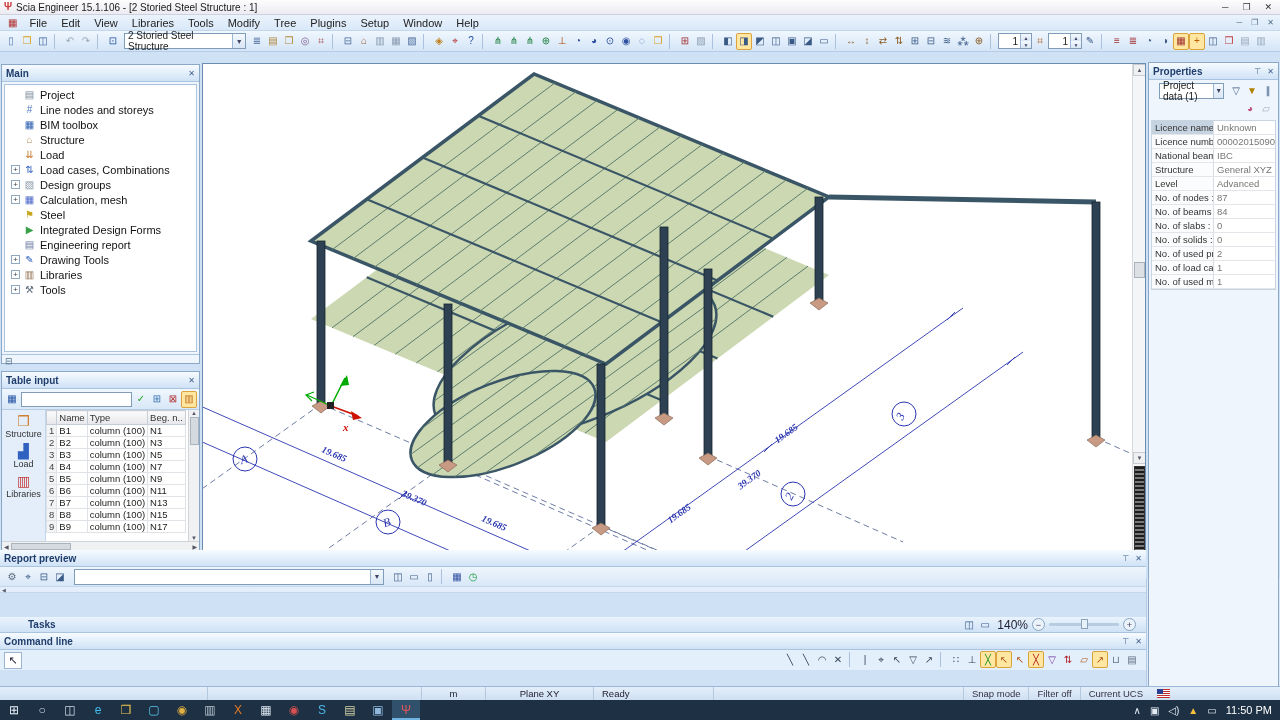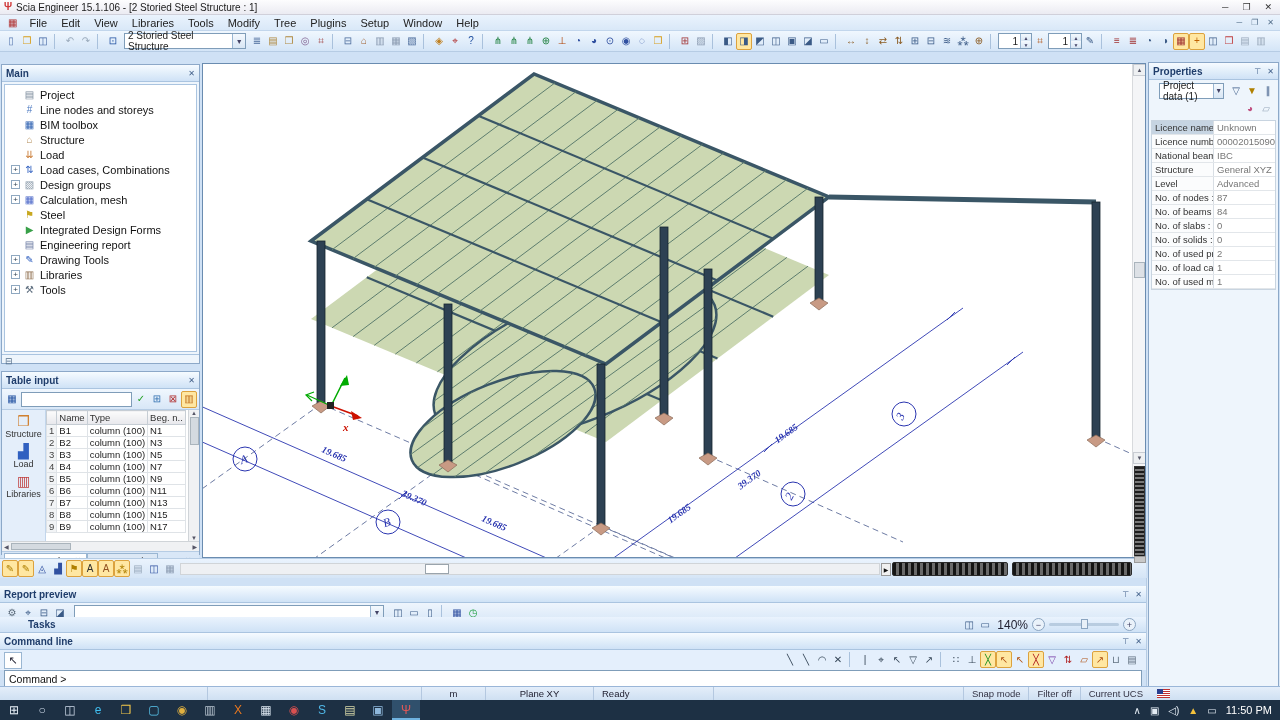--- a/index.html
+++ b/index.html
@@ -67,21 +67,21 @@
   #vsb .thumb{position:absolute;top:198px;left:1px;width:11px;height:16px;background:#dde1e6;border:1px solid #aab4bc}
   #vsb .stripes{position:absolute;left:1px;top:402px;width:11px;height:92px;background:repeating-linear-gradient(180deg,#1c1c1c 0 2px,#787878 2px 4px);border:1px solid #333}
   
   #bottom-strip{left:0;top:558px;width:1146px;height:20px;background:linear-gradient(#eaf3fd,#d5e5f6);border-top:1px solid #b6cce4;display:flex;align-items:center}
   #hs-track{position:absolute;left:180px;top:4px;width:700px;height:12px;background:#eef0f3;border:1px solid #d0d4d8}
   #hs-thumb{position:absolute;left:425px;top:5px;width:24px;height:10px;background:#fff;border:1px solid #9aa4ac}
   #anim-arrow{position:absolute;left:881px;top:4px;width:10px;height:13px;background:#f0f0f0;border:1px solid #999;font-size:6px;display:flex;align-items:center;justify-content:center;color:#111}
   .stripebar{position:absolute;top:3px;height:14px;background:repeating-linear-gradient(90deg,#141414 0 3px,#6a6a6a 3px 6px);border:1px solid #2a2a2a;border-radius:2px}
   #resize-box{position:absolute;right:0;top:-3px;width:12px;height:7px;background:#c8c8c8;border:1px solid #9a9a9a}
   
-  #report-preview{left:0;top:586px;width:1146px}
+  #report-preview{left:0;top:550px;width:1146px}
   #rp-tools{height:20px;background:linear-gradient(#eef5fd,#d8e7f7);display:flex;align-items:center;padding-left:4px;border-bottom:1px solid #c2d6ec}
   #rp-thin{height:6px;background:#e4eefa;display:flex;align-items:center;font-size:5px;color:#556;padding-left:2px;border-bottom:1px solid #c2d6ec}
   #tasks-bar{left:0;top:617px;width:1146px;height:16px;background:linear-gradient(#eaf3fd,#cfe2f6);display:flex;align-items:center;border-bottom:1px solid #aac4e0}
   #tasks-bar .title{color:#1f3d6b;font-weight:bold;font-size:10px;margin-left:28px}
   #tasks-right{margin-left:auto;display:flex;align-items:center;gap:4px;padding-right:10px;color:#3a5a86}
   #zoom-slider{width:70px;height:3px;background:#b8cce0;border-radius:2px;position:relative}
   #zoom-slider .knob{position:absolute;left:32px;top:-4px;width:7px;height:10px;background:#e8f0f8;border:1px solid #8aa4c0}
   .roundbtn{width:13px;height:13px;border:1px solid #8aa4c0;border-radius:50%;display:flex;align-items:center;justify-content:center;font-size:9px;color:#446;background:#eaf2fa}
   #command{left:0;top:633px;width:1146px}
   #cmd-body{height:20px;background:#e4effc;display:flex;align-items:center;padding:0 4px;position:relative}
@@ -960,23 +960,20 @@
           <span class="g" style="color: rgb(176, 80, 16);">↗</span>
         </span>
         <span class="tbtn">
           <span class="g" style="color: rgb(96, 112, 128);">⊔</span>
         </span>
         <span class="tbtn">
           <span class="g" style="color: rgb(96, 112, 128);">▤</span>
         </span>
     </div>
   </div>
-  <div id="cmd-input">
-    <span>Command &gt;</span>
-  </div>
 </div>
 <div id="right-dock-fill" class="abs"></div>
 
 <div id="props" class="abs">
   <div class="dock-header">
     <span>Properties</span>
     <span class="hctl">
         <span>⊤</span>
         <span>✕</span>
       </span>

